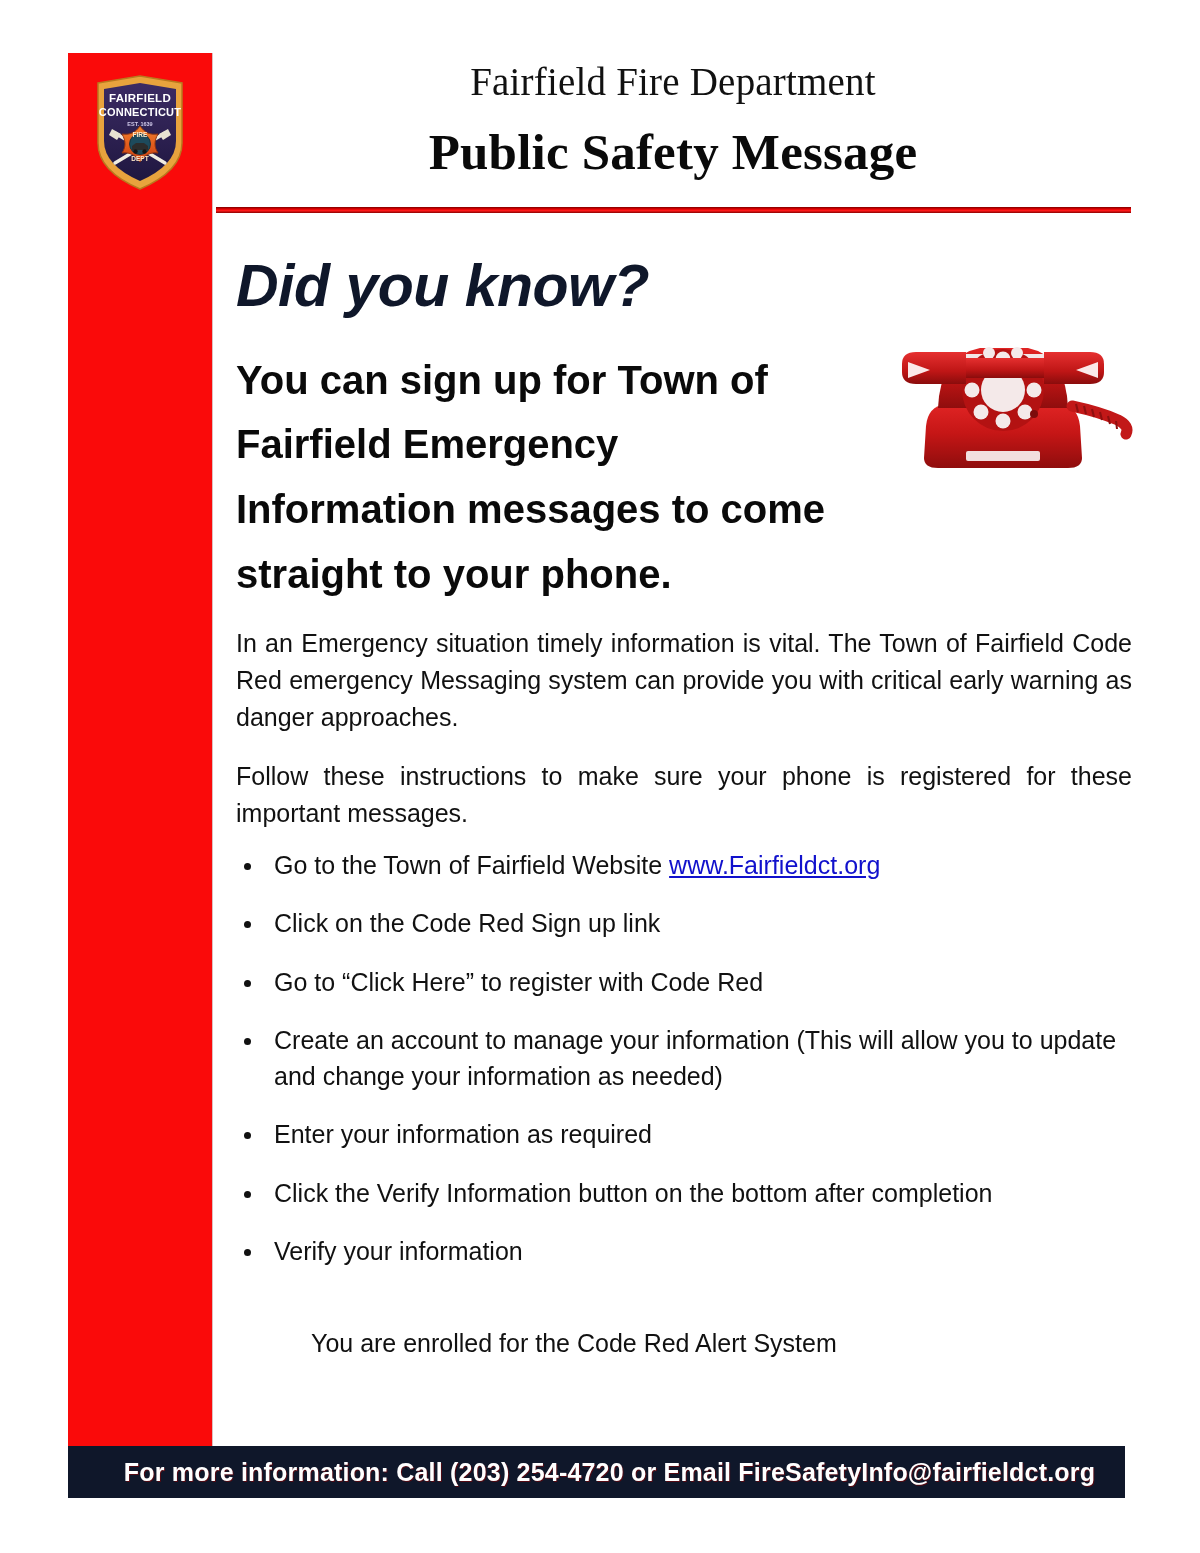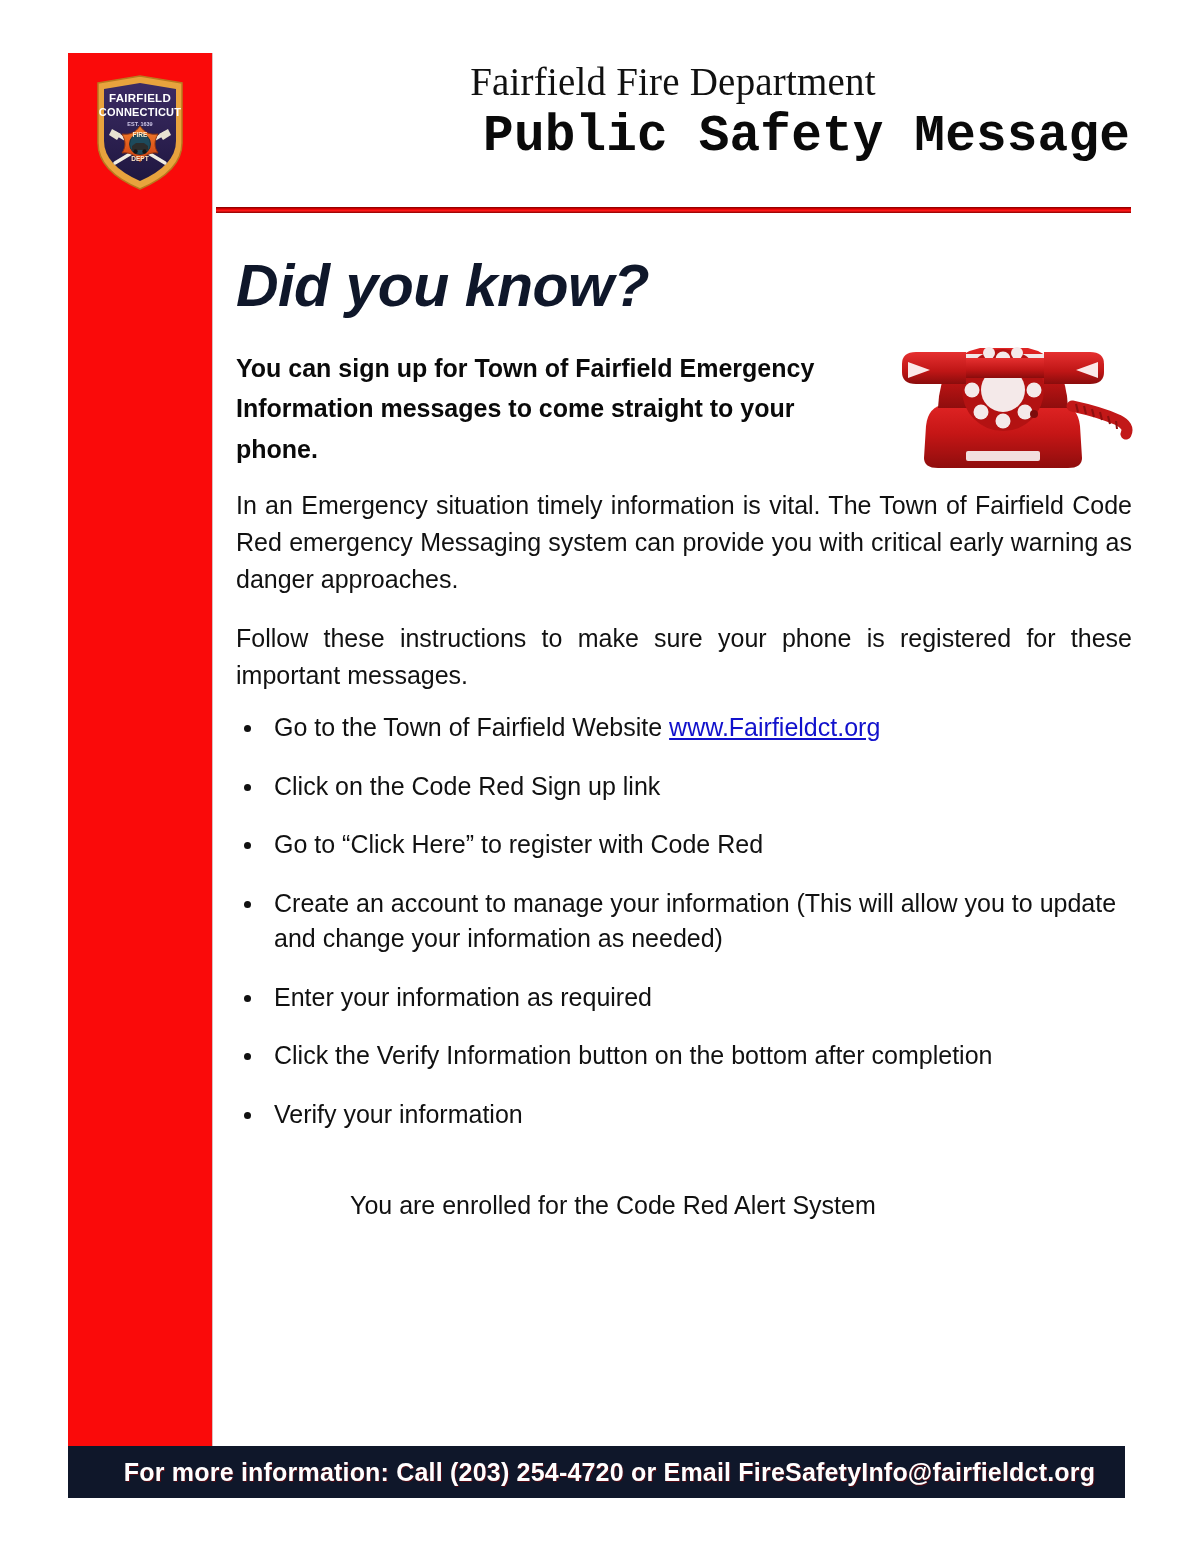--- a/index.html
+++ b/index.html
@@ -61,28 +61,27 @@
   }
   #dept-title {
     font-family: "Liberation Serif", serif;
     font-size: 39px;
     font-weight: normal;
     line-height: 1.12;
     color: #111111;
     letter-spacing: 0.2px;
   }
   #poster-title {
-    font-family: Liberation Mono, monospace;
+    font-family: Liberation Serif, serif;
     font-size: 51px;
     font-weight: bold;
     line-height: 1.14;
     color: #0a0a0a;
-    margin-top: 4px;
+    margin-top: 19px;
     letter-spacing: 0.2px;
-    text-align: right;
   }
   #header-rule {
     position: absolute;
     left: 216px;
     top: 207px;
     width: 915px;
     height: 6px;
     background: linear-gradient(to bottom, #7e0000 0%, #e20000 35%, #ff1a1a 60%, #8c0000 100%);
   }
 
@@ -99,21 +98,21 @@
     font-style: italic;
     font-size: 59px;
     line-height: 1.06;
     color: #0f172a;
     letter-spacing: -0.5px;
     margin: 0 0 30px 0;
   }
   #lead {
     font-family: "Liberation Sans", sans-serif;
     font-weight: bold;
-    font-size: 25px;
+    font-size: 40px;
     line-height: 1.62;
     color: #0a0a0a;
     width: 600px;
     margin: 16px 0 18px 0;
   }
   p.body-para {
     font-family: "Liberation Sans", sans-serif;
     font-size: 25px;
     line-height: 1.48;
     color: #111111;
@@ -151,21 +150,21 @@
   }
   ul#steps li a.weblink,
   ul#steps li .weblink {
     color: #1111cc;
     text-decoration: underline;
     text-align: center;
   }
 
   #enrolled {
     margin-top: 56px;
-    margin-left: 114px;
+    margin-left: 75px;
     font-family: "Liberation Sans", sans-serif;
     font-size: 25px;
     line-height: 1.4;
     color: #111111;
   }
 
   
   #phone-image {
     position: absolute;
     left: 868px;

